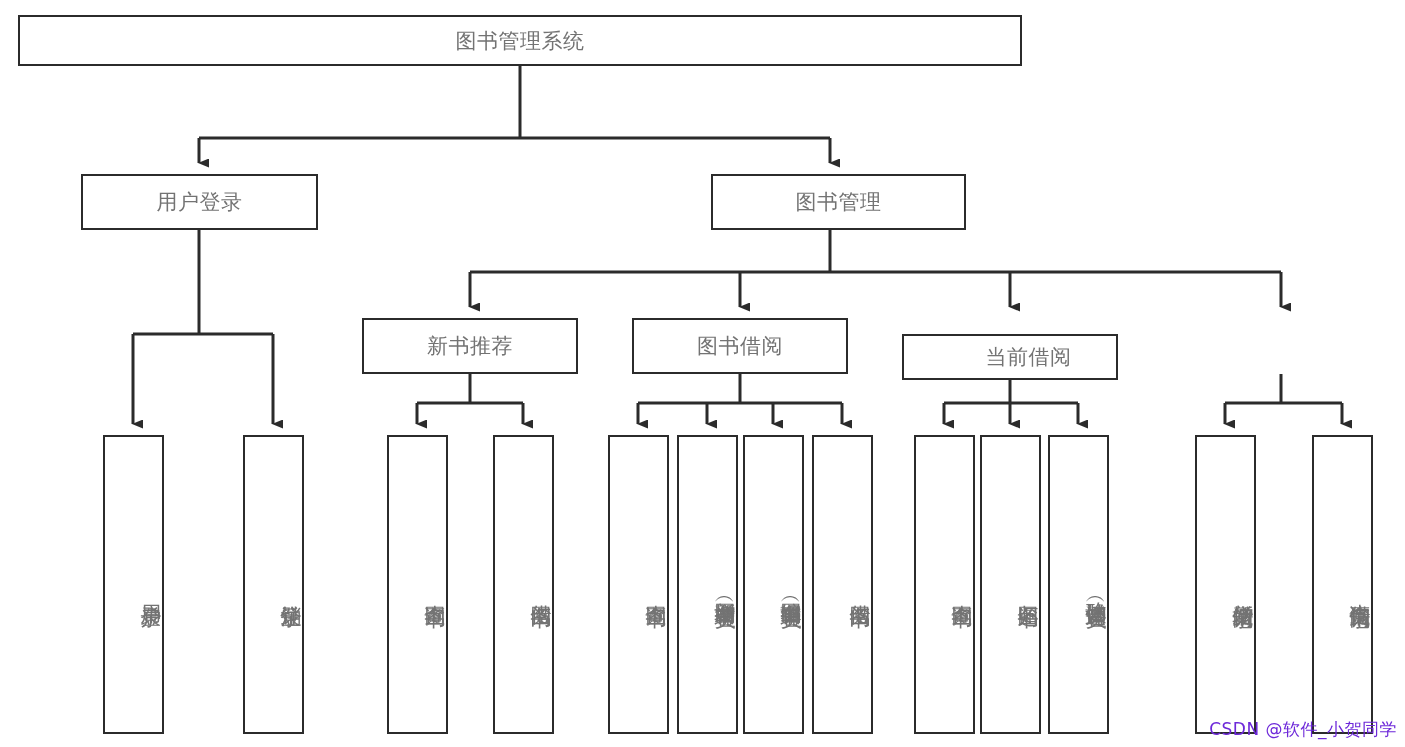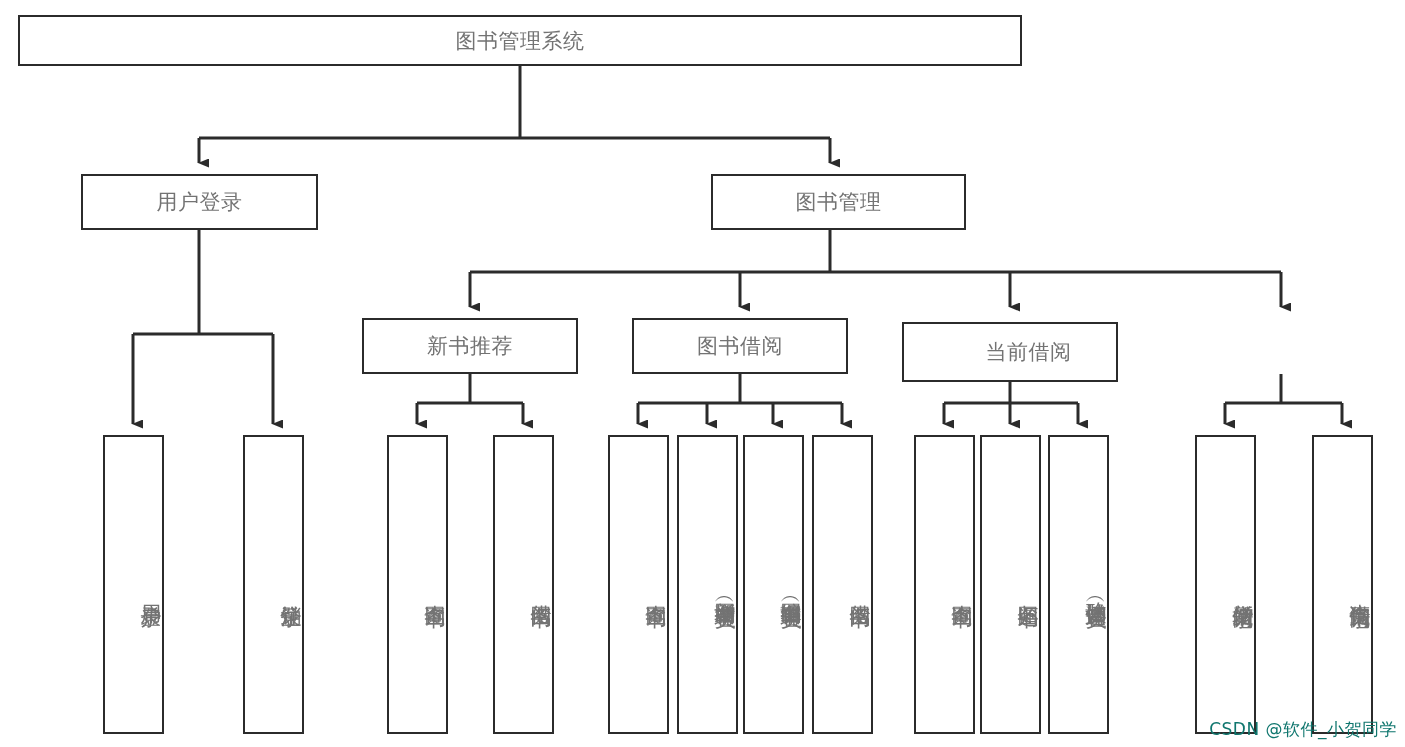--- a/index.html
+++ b/index.html
@@ -50,21 +50,21 @@
   }
   .node .node-label {
     display: block;
     white-space: nowrap;
   }
   #watermark {
     position: absolute;
     right: 8px;
     bottom: 6px;
     font-size: 17px;
-    color: #0f766e;
+    color: #6d28d9;
     letter-spacing: 0.5px;
     white-space: nowrap;
     pointer-events: none;
   }
 </style>
 </head>
 <body>
 
 <div id="diagram-root">
 
@@ -127,21 +127,21 @@
   <div class="node horiz" style="left:711px; top:174px; width:255px; height:56px;">
     <span class="node-label">图书管理</span>
   </div>
 
   <div class="node horiz" style="left:362px; top:318px; width:216px; height:56px;">
     <span class="node-label">新书推荐</span>
   </div>
   <div class="node horiz" style="left:632px; top:318px; width:216px; height:56px;align-items:center;">
     <span class="node-label">图书借阅</span>
   </div>
-  <div class="node horiz" style="left:902px; top:322px; width:216px; height:60px;padding-left:37px;">
+  <div class="node horiz" style="left:902px; top:334px; width:216px; height:46px;padding-left:37px;">
     <span class="node-label">当前借阅</span>
   </div>
 
   <div class="node vert" style="left:103px; top:435px; width:61px; height:299px;">
     <span class="node-label">用户登录</span>
   </div>
   <div class="node vert" style="left:243px; top:435px; width:61px; height:299px;">
     <span class="node-label">注销登录</span>
   </div>
 

